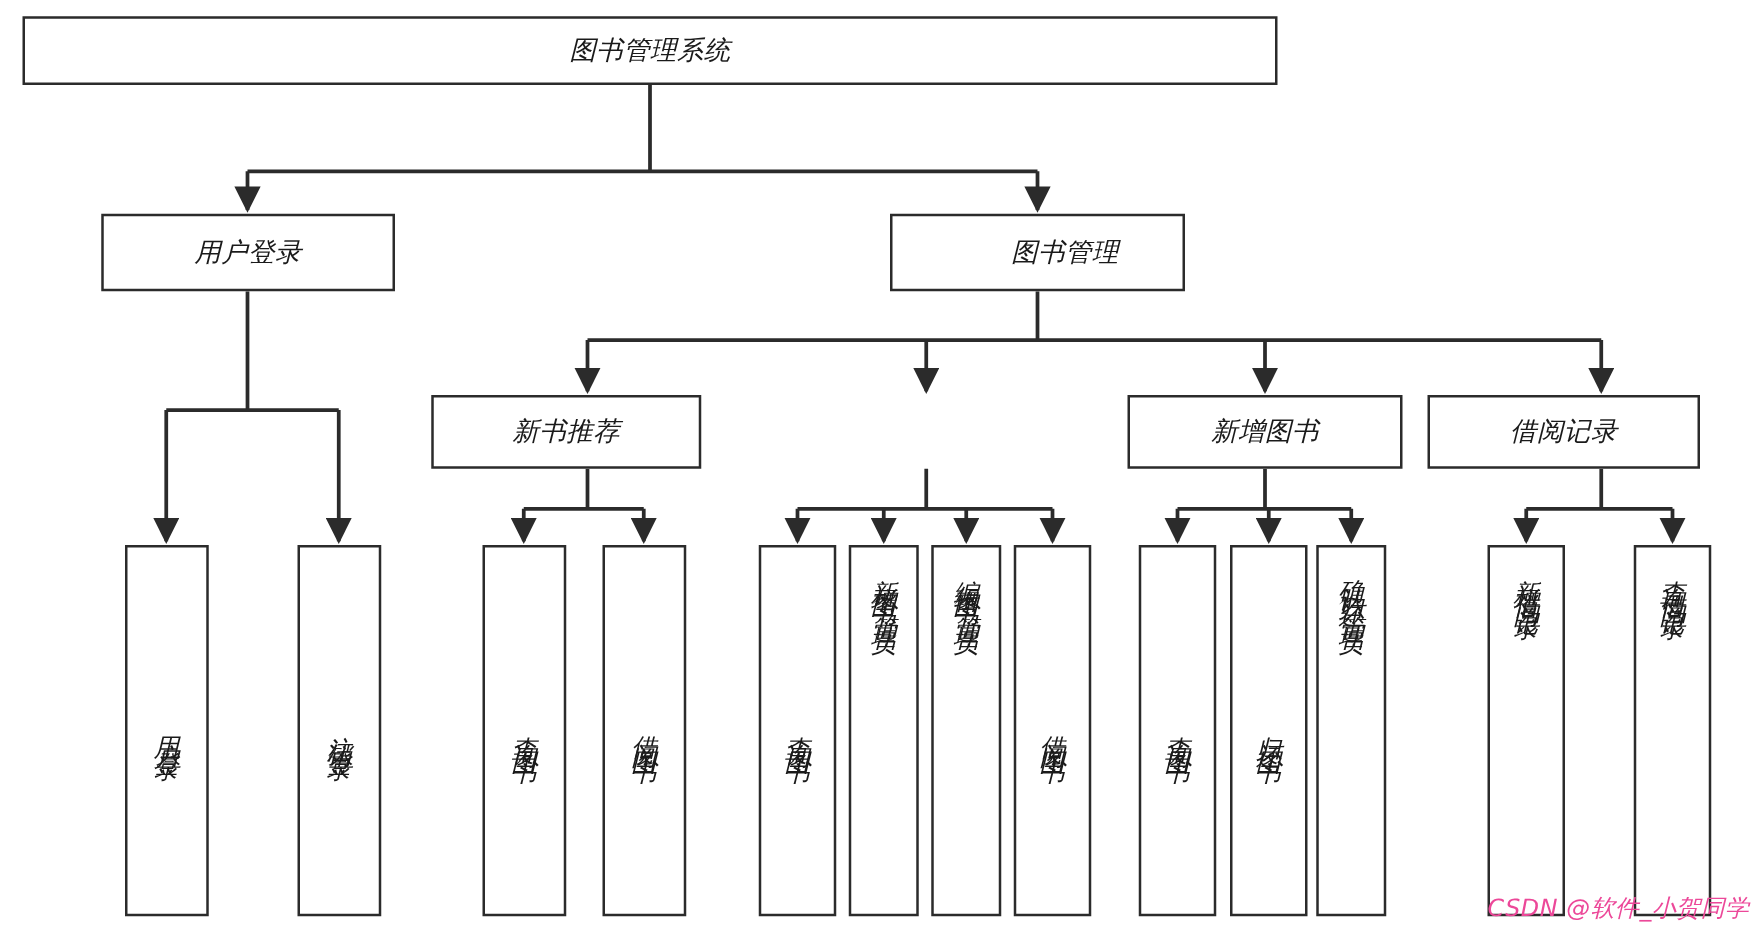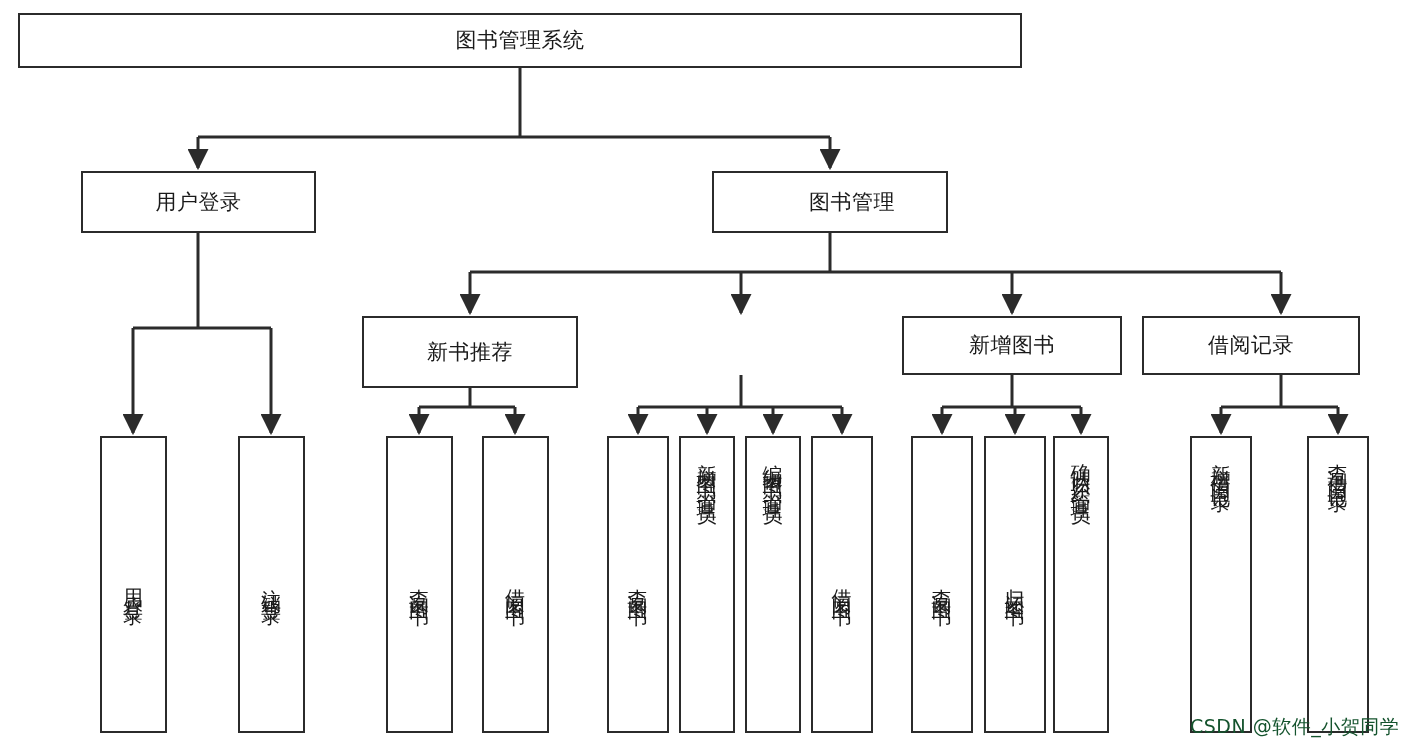--- a/index.html
+++ b/index.html
@@ -65,21 +65,21 @@
     color: #c9c9c9;
     font-size: 19px;
     letter-spacing: 0.5px;
     white-space: nowrap;
     user-select: none;
   }
 </style>
 </head>
 <body>
 
-<div id="canvas" style="background: rgb(255, 255, 255);">
+<div id="canvas" style="background: rgb(255, 255, 255); font-style: italic;">
 
   <svg id="wires" viewBox="0 0 1405 747" xmlns="http://www.w3.org/2000/svg">
     <defs>
       <marker id="arrow" viewBox="0 0 10 10" refX="9" refY="5" markerWidth="7" markerHeight="7" orient="auto-start-reverse">
         <path d="M 0 0 L 10 5 L 0 10 z" fill="#2b2b2b"></path>
       </marker>
     </defs>
     <g stroke="#2b2b2b" stroke-width="3" fill="none">
 
       <path d="M 520 68 L 520 137"></path>
@@ -128,21 +128,21 @@
     <span class="label">图书管理系统</span>
   </div>
 
   <div class="node" style="left: 81px; top: 171px; width: 235px; height: 62px;">
     <span class="label">用户登录</span>
   </div>
   <div class="node" style="left: 712px; top: 171px; width: 236px; height: 62px; padding-left: 44px;">
     <span class="label">图书管理</span>
   </div>
 
-  <div class="node" style="left: 362px; top: 316px; width: 216px; height: 72px;">
+  <div class="node" style="left: 345px; top: 316px; width: 216px; height: 59px;">
     <span class="label">新书推荐</span>
   </div>
   <div class="node" style="left: 902px; top: 316px; width: 220px; height: 59px;">
     <span class="label">新增图书</span>
   </div>
   <div class="node" style="left: 1142px; top: 316px; width: 218px; height: 59px;">
     <span class="label">借阅记录</span>
   </div>
 
   <div class="node vertical centered" style="left: 100px; top: 436px; width: 67px; height: 297px;">
@@ -178,15 +178,15 @@
   <div class="node vertical" style="left: 1053px; top: 436px; width: 56px; height: 297px;">
     <span class="label">确认归还（管理员）</span>
   </div>
   <div class="node vertical" style="left: 1190px; top: 436px; width: 62px; height: 297px;">
     <span class="label">新增借阅记录</span>
   </div>
   <div class="node vertical" style="left: 1307px; top: 436px; width: 62px; height: 297px;">
     <span class="label">查询借阅记录</span>
   </div>
 
-  <div class="watermark" style="left: 1190px; top: 714px; color: #14532d;">CSDN @软件_小贺同学</div>
+  <div class="watermark" style="left: 1190px; top: 714px; color: #ec4899;">CSDN @软件_小贺同学</div>
 
 </div>
 
 </body></html>

